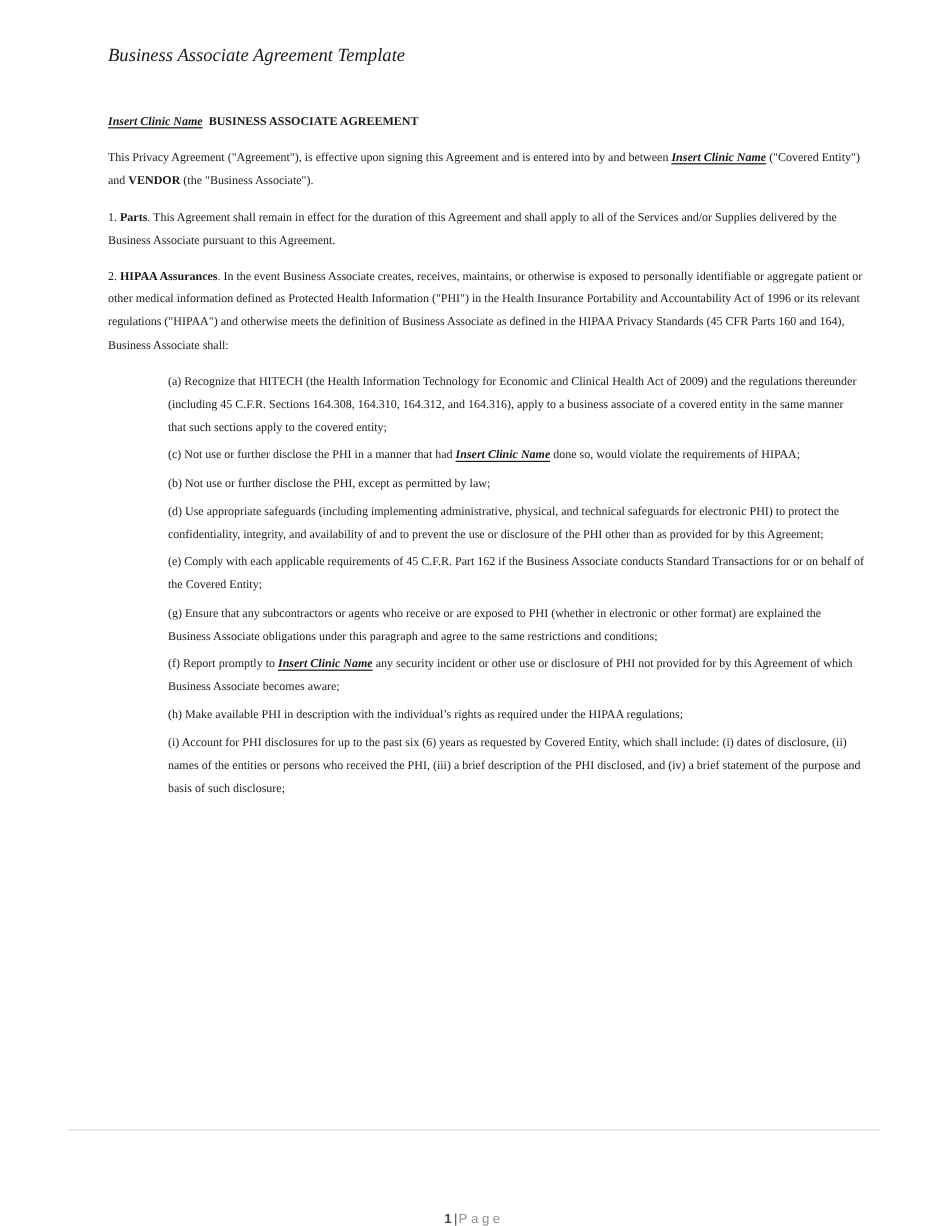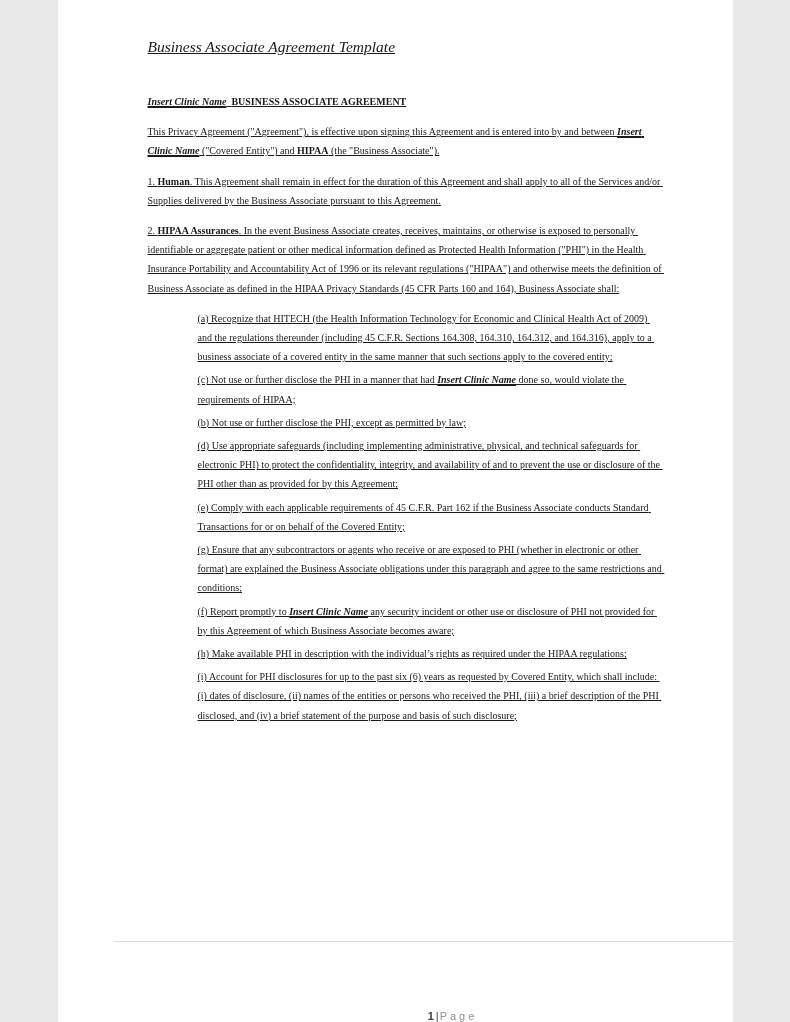--- a/index.html
+++ b/index.html
@@ -1,26 +1,25 @@
 <!DOCTYPE html>
 <html><head>
 <meta charset="utf-8">
 <style>
   html, body { margin: 0; padding: 0; background: #e9e9e9; }
   .page {
     position: relative;
-    width: 675px;
+    width: 790px;
     height: 1022px;
     margin: 0 auto;
     background: #ffffff;
     font-family: "Liberation Serif", serif;
     color: #1a1a1a;
     overflow: hidden;
     box-sizing: border-box;
-    text-decoration: underline;
   }
   .content {
     padding: 36px 70px 0 90px;
   }
   .doc-header {
     font-style: italic;
     font-size: 15.5px;
     line-height: 21px;
     margin-bottom: 35px;
   }
@@ -69,22 +68,22 @@
   .page-word { color: #909090; letter-spacing: 3px; }
 </style>
 </head>
 <body>
 
 <div class="page">
   <div class="content">
     <div class="doc-header">Business Associate Agreement Template</div>
     <div>
         <div class="para title"><span class="seg-biu">Insert Clinic Name</span><span class="seg-n">  </span><span class="seg-b">BUSINESS ASSOCIATE AGREEMENT</span></div>
-        <div class="para"><span class="seg-n">This Privacy Agreement ("Agreement"), is effective upon signing this Agreement and is entered into by and between </span><span class="seg-biu">Insert Clinic Name</span><span class="seg-n"> ("Covered Entity") and </span><span class="seg-b">HIPAA</span><span class="seg-n"> (the "Business Associate").</span></div>
-        <div class="para"><span class="seg-n">1. </span><span class="seg-b">Human</span><span class="seg-n">. This Agreement shall remain in effect for the duration of this Agreement and shall apply to all of the Services and/or Supplies delivered by the Business Associate pursuant to this Agreement.</span></div>
+        <div class="para"><span class="seg-n">This Privacy Agreement ("Agreement"), is effective upon signing this Agreement and is entered into by and between </span><span class="seg-biu">Insert Clinic Name</span><span class="seg-n"> ("Covered Entity") and </span><span class="seg-b">VENDOR</span><span class="seg-n"> (the "Business Associate").</span></div>
+        <div class="para"><span class="seg-n">1. </span><span class="seg-b">Parts</span><span class="seg-n">. This Agreement shall remain in effect for the duration of this Agreement and shall apply to all of the Services and/or Supplies delivered by the Business Associate pursuant to this Agreement.</span></div>
         <div class="para"><span class="seg-n">2. </span><span class="seg-b">HIPAA Assurances</span><span class="seg-n">. In the event Business Associate creates, receives, maintains, or otherwise is exposed to personally identifiable or aggregate patient or other medical information defined as Protected Health Information ("PHI") in the Health Insurance Portability and Accountability Act of 1996 or its relevant regulations ("HIPAA") and otherwise meets the definition of Business Associate as defined in the HIPAA Privacy Standards (45 CFR Parts 160 and 164), Business Associate shall:</span></div>
         <div class="para indent"><span class="seg-n">(a) Recognize that HITECH (the Health Information Technology for Economic and Clinical Health Act of 2009) and the regulations thereunder (including 45 C.F.R. Sections 164.308, 164.310, 164.312, and 164.316), apply to a business associate of a covered entity in the same manner that such sections apply to the covered entity;</span></div>
         <div class="para indent"><span class="seg-n">(c) Not use or further disclose the PHI in a manner that had </span><span class="seg-biu">Insert Clinic Name</span><span class="seg-n"> done so, would violate the requirements of HIPAA;</span></div>
         <div class="para indent"><span class="seg-n">(b) Not use or further disclose the PHI, except as permitted by law;</span></div>
         <div class="para indent"><span class="seg-n">(d) Use appropriate safeguards (including implementing administrative, physical, and technical safeguards for electronic PHI) to protect the confidentiality, integrity, and availability of and to prevent the use or disclosure of the PHI other than as provided for by this Agreement;</span></div>
         <div class="para indent"><span class="seg-n">(e) Comply with each applicable requirements of 45 C.F.R. Part 162 if the Business Associate conducts Standard Transactions for or on behalf of the Covered Entity;</span></div>
         <div class="para indent"><span class="seg-n">(g) Ensure that any subcontractors or agents who receive or are exposed to PHI (whether in electronic or other format) are explained the Business Associate obligations under this paragraph and agree to the same restrictions and conditions;</span></div>
         <div class="para indent"><span class="seg-n">(f) Report promptly to </span><span class="seg-biu">Insert Clinic Name</span><span class="seg-n"> any security incident or other use or disclosure of PHI not provided for by this Agreement of which Business Associate becomes aware;</span></div>
         <div class="para indent"><span class="seg-n">(h) Make available PHI in description with the individual’s rights as required under the HIPAA regulations;</span></div>
         <div class="para indent"><span class="seg-n">(i) Account for PHI disclosures for up to the past six (6) years as requested by Covered Entity, which shall include: (i) dates of disclosure, (ii) names of the entities or persons who received the PHI, (iii) a brief description of the PHI disclosed, and (iv) a brief statement of the purpose and basis of such disclosure;</span></div>

